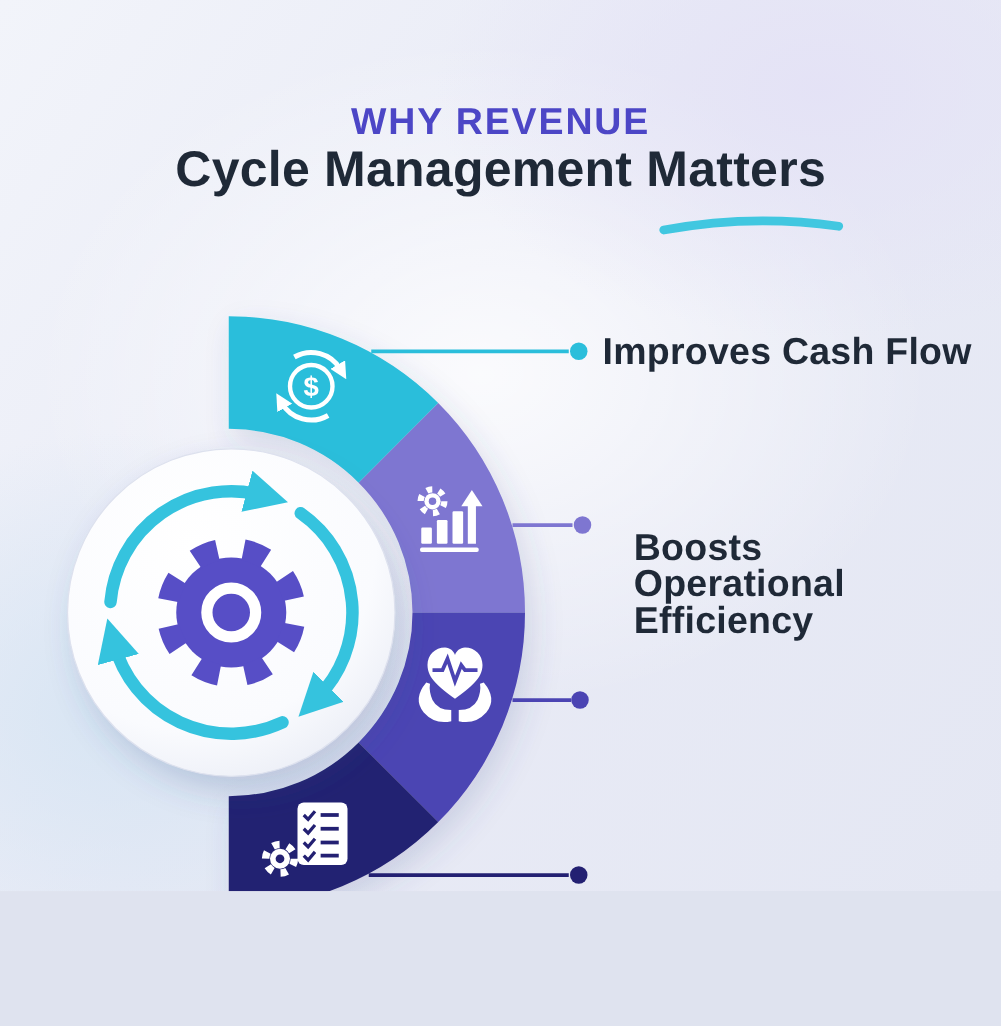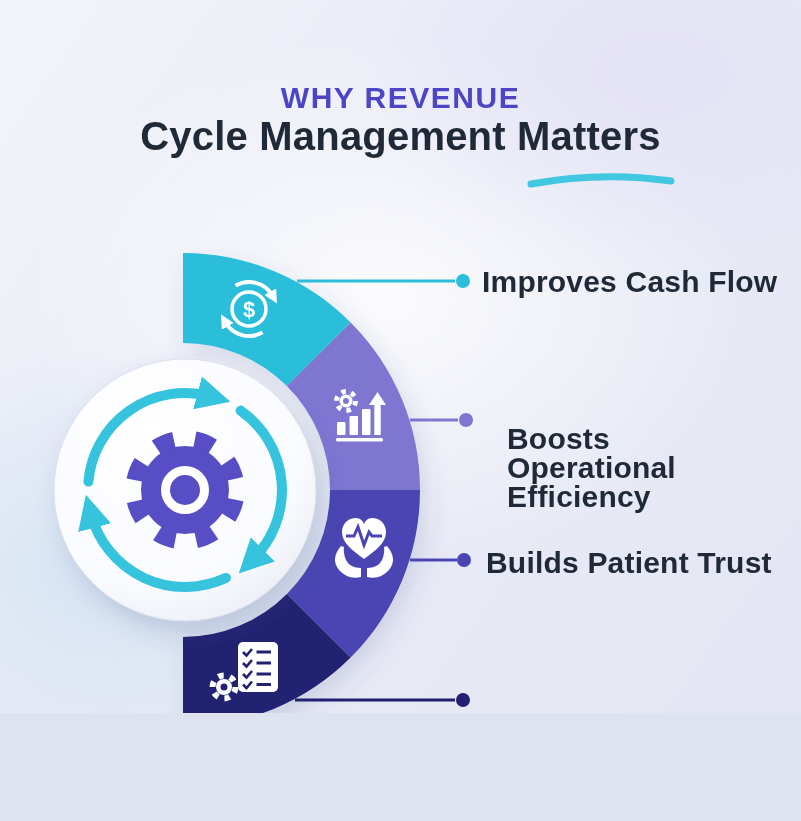--- a/index.html
+++ b/index.html
@@ -152,14 +152,13 @@
       <g>
         <circle cx="224" cy="687" r="8" fill="#ffffff"></circle>
         <circle cx="224" cy="687" r="11.5" fill="none" stroke="#ffffff" stroke-width="6" stroke-dasharray="5.5 6.5"></circle>
         <circle cx="224" cy="687" r="3.5" fill="#232072"></circle>
       </g>
     </g>
   </svg>
 
   <div class="item-label lbl1" style="color: rgb(31, 41, 55);">Improves Cash Flow</div>
   <div class="item-label lbl2" style="color: rgb(31, 41, 55);">Boosts Operational Efficiency</div>
-  <div class="item-label lbl3" style="color: rgb(31, 41, 55);">Builds Patient Trust</div>
 </div>
 
 </body></html>

